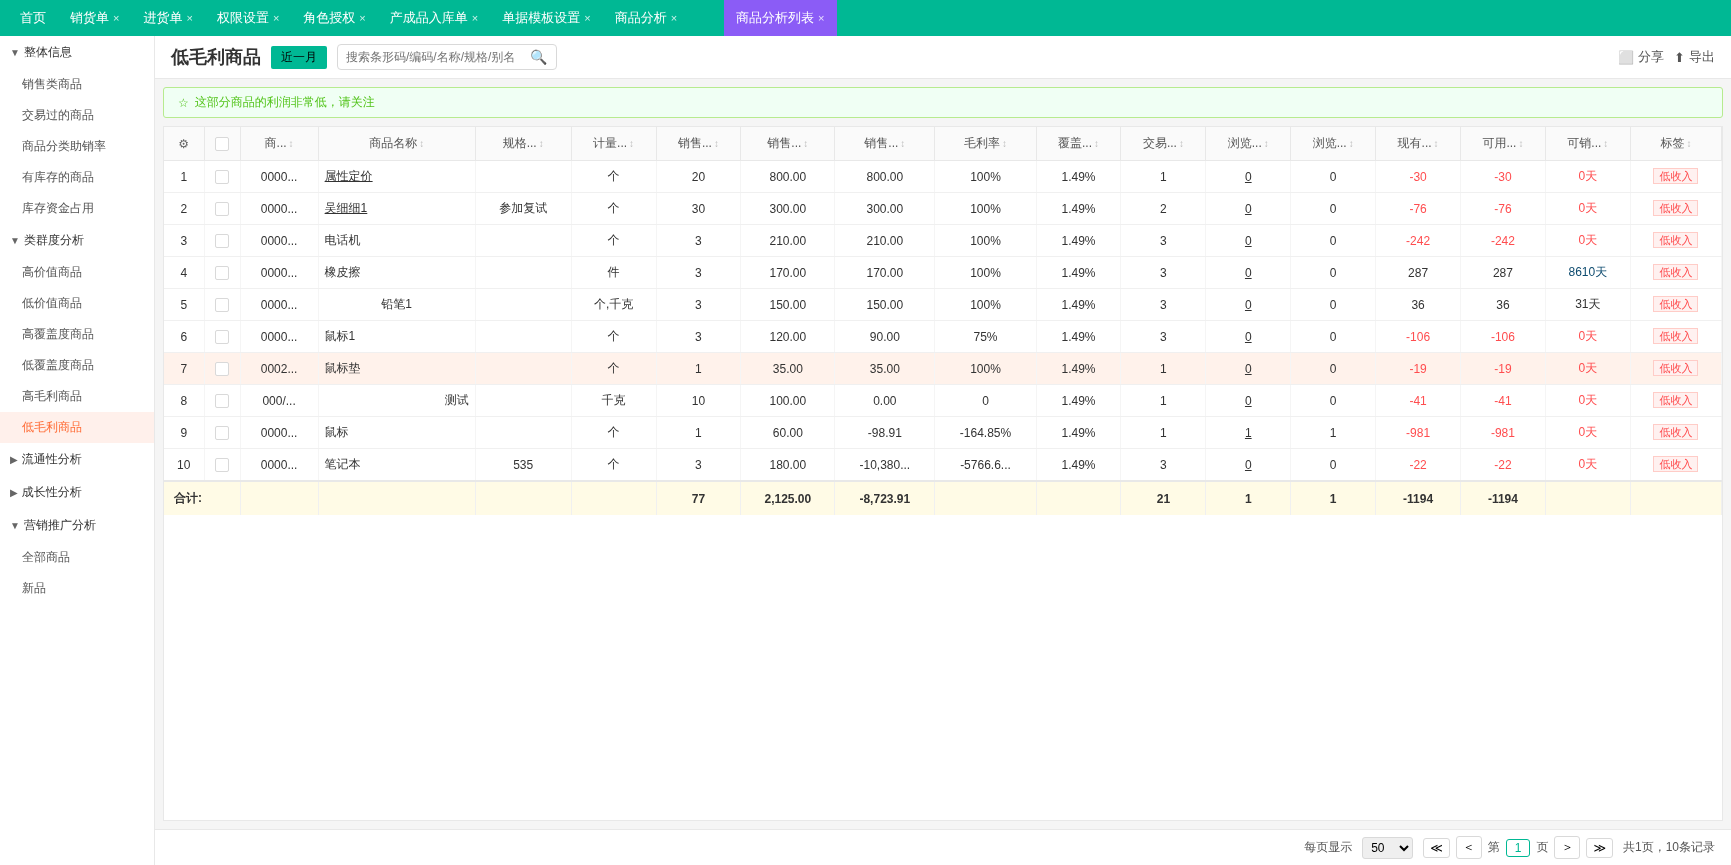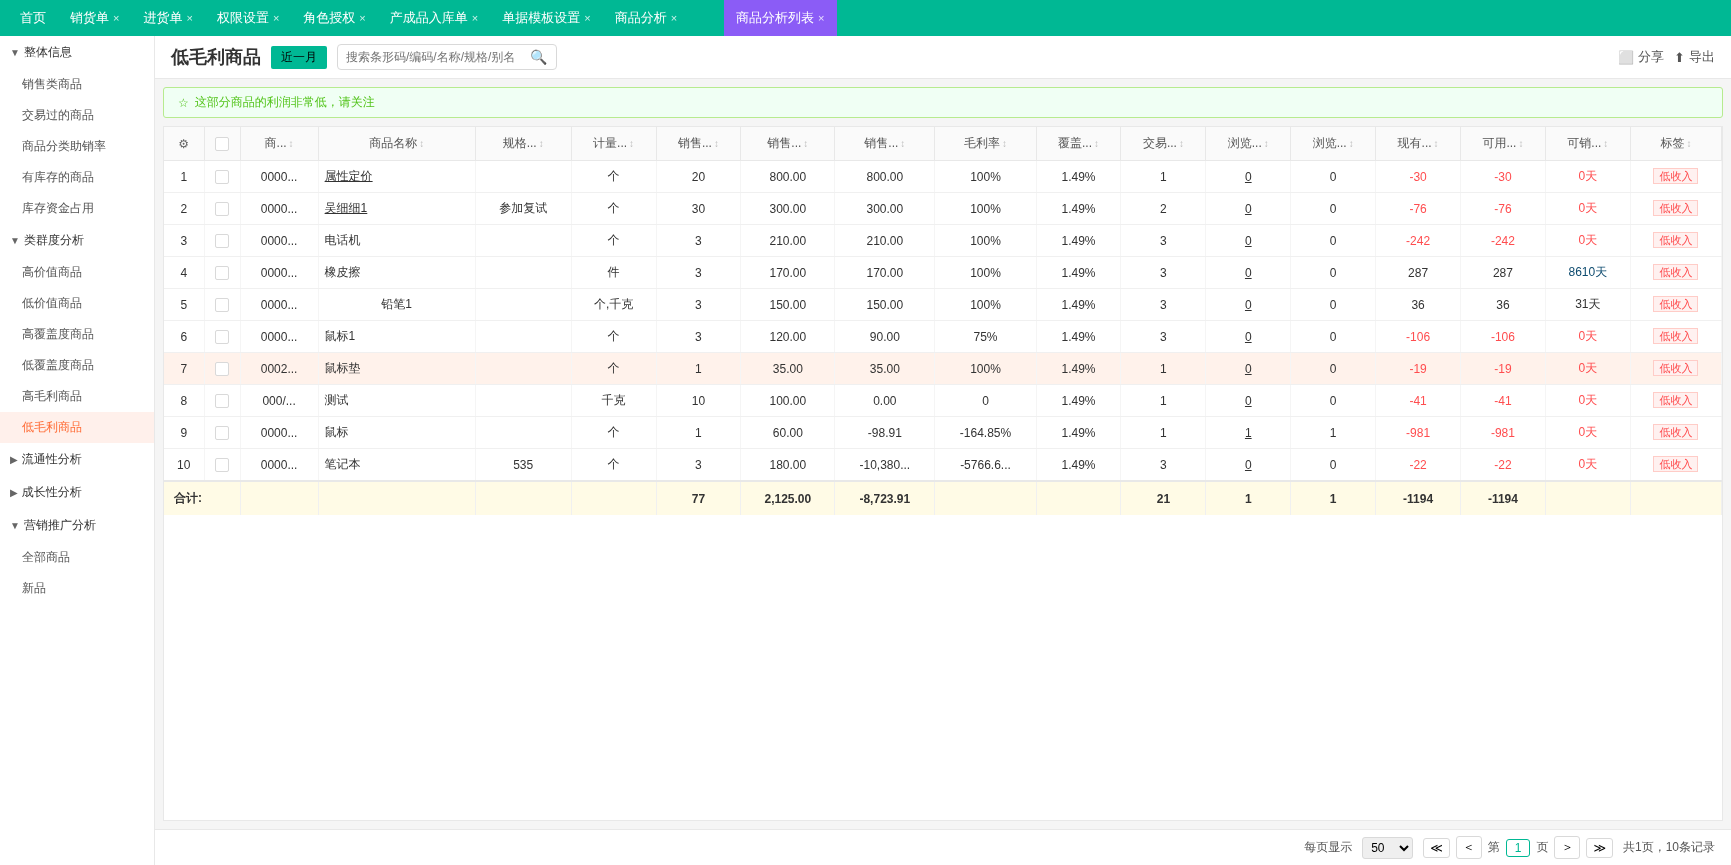--- a/index.html
+++ b/index.html
@@ -340,21 +340,21 @@
       <td>0</td>
       <td style="color:#ff4d4f;">-19</td>
       <td style="color:#ff4d4f;">-19</td>
       <td style="color:#ff4d4f;">0天</td>
       <td><span class="tag-low-income-badge">低收入</span></td>
     </tr>
             <tr>
       <td>8</td>
       <td><span class="checkbox"></span></td>
       <td>000/...</td>
-      <td style="text-align:left;">测试</td>
+      <td style="text-align:right;">测试</td>
       <td></td>
       <td>千克</td>
       <td>10</td>
       <td>100.00</td>
       <td>0.00</td>
       <td>0</td>
       <td>1.49%</td>
       <td>1</td>
       <td><span class="link-underline">0</span></td>
       <td>0</td>

